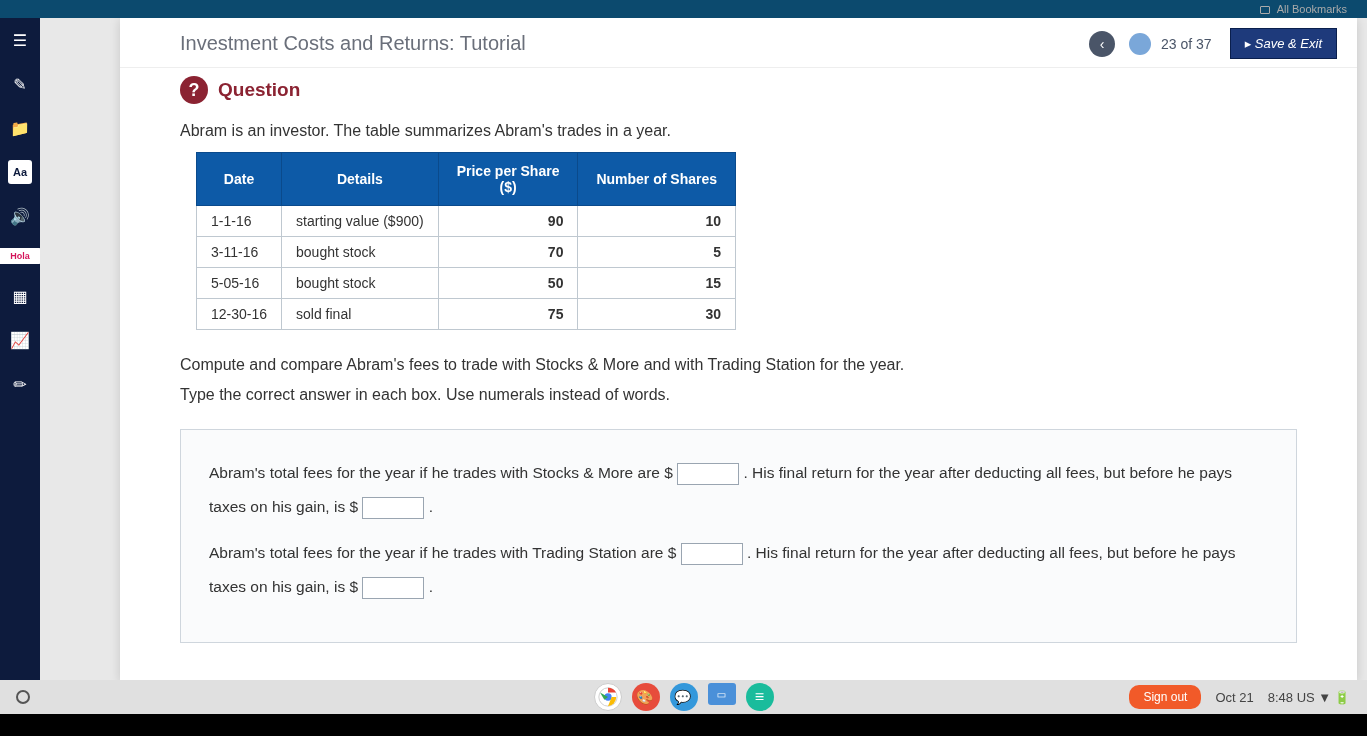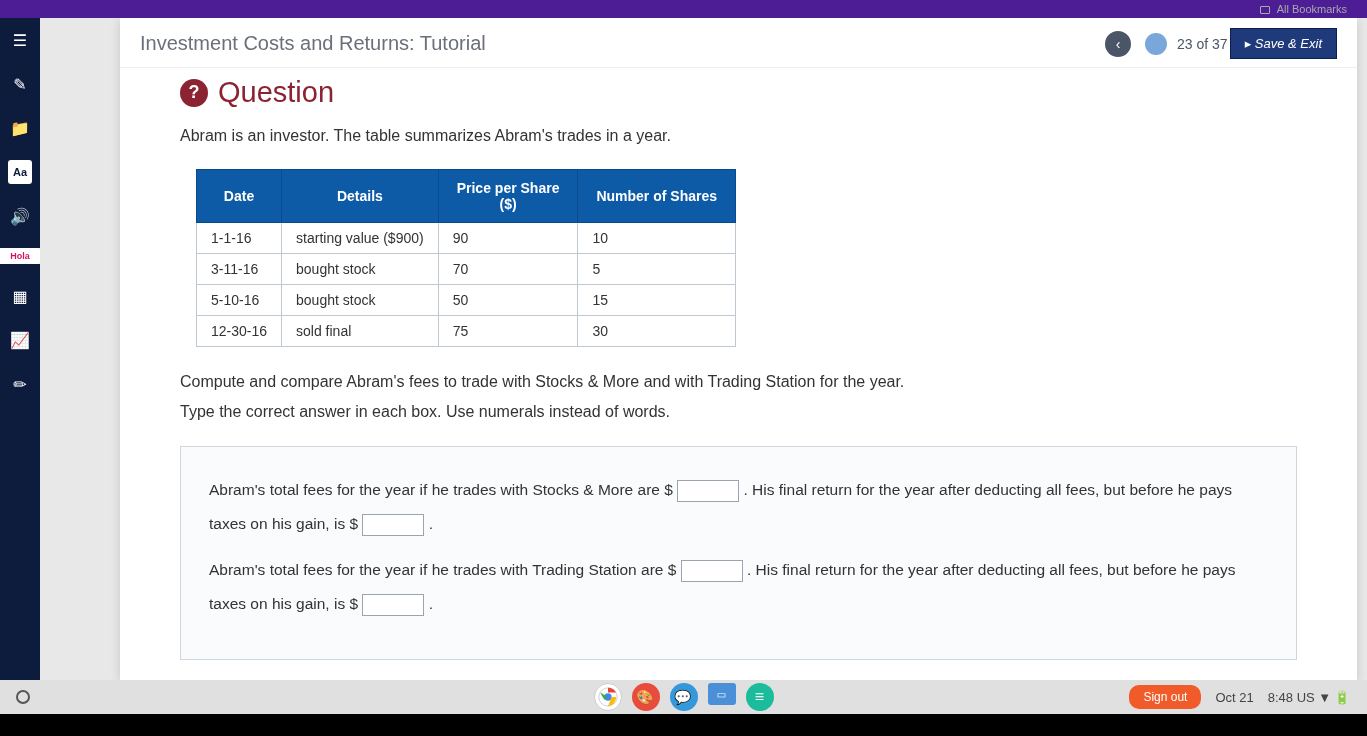--- a/index.html
+++ b/index.html
@@ -8,21 +8,21 @@
     background: #1a1a2e;
     width: 1367px;
     height: 736px;
     overflow: hidden;
     position: relative;
   }
   .browser-top {
     position: absolute;
     top: 0; left: 0; right: 0;
     height: 18px;
-    background: #4c1d95;
+    background: #0c4a6e;
     color: #aaa;
     font-size: 11px;
     text-align: right;
     padding-right: 20px;
     line-height: 18px;
   }
   .browser-top .bk-icon {
     display: inline-block;
     width: 10px; height: 8px;
     border: 1px solid #aaa;
@@ -77,41 +77,42 @@
     display: flex;
     align-items: center;
     padding: 10px 20px 8px 20px;
     border-bottom: 1px solid #eee;
   }
   .page-title {
     color: #6a6f7a;
     font-size: 20px;
     font-weight: 400;
     flex: 1;
+    margin-left: 40px;
   }
   .nav-back {
     width: 26px; height: 26px;
     border-radius: 50%;
     background: #4a5568;
     color: #fff;
     display: flex; align-items: center; justify-content: center;
     font-size: 14px;
     cursor: pointer;
     margin-right: 14px;
   }
   .nav-dot {
     width: 22px; height: 22px;
     border-radius: 50%;
     background: #7aa7d9;
     margin-right: 10px;
   }
   .page-counter {
     color: #4a5568;
     font-size: 14px;
-    margin-right: 2px;
+    margin-right: 18px;
   }
   .save-exit {
     background: #1e3a7b;
     color: #fff;
     border: 1px solid #0a1f4d;
     padding: 7px 14px;
     font-size: 13px;
     cursor: pointer;
     font-style: italic;
   }
@@ -132,27 +133,27 @@
     width: 28px; height: 28px;
     border-radius: 50%;
     background: #8b2332;
     color: #fff;
     font-weight: bold;
     font-size: 18px;
     display: flex; align-items: center; justify-content: center;
   }
   .q-title {
     color: #8b2332;
-    font-size: 29px;
-    font-weight: 400;
+    font-size: 19px;
+    font-weight: 700;
   }
   .q-intro {
     color: #333;
     font-size: 16px;
-    margin-bottom: 24px;
+    margin-bottom: 12px;
   }
   table.trades {
     border-collapse: collapse;
     margin-bottom: 20px;
     margin-left: 16px;
   }
   table.trades th {
     background: #0d5aa7;
     color: #fff;
     font-weight: bold;
@@ -160,21 +161,21 @@
     padding: 10px 18px;
     border: 1px solid #0a4a8c;
     text-align: center;
   }
   table.trades td {
     border: 1px solid #bfc8d0;
     padding: 7px 14px;
     font-size: 14px;
     color: #333;
   }
-  table.trades td.num { text-align: left; }
+  table.trades td.num { text-align: right; font-weight: bold; }
   .q-instr {
     color: #333;
     font-size: 16px;
     line-height: 1.9;
     margin-bottom: 18px;
   }
   .answer-box {
     border: 1px solid #cfd6dd;
     background: #fafbfc;
     padding: 26px 28px;
@@ -317,21 +318,21 @@
             <td class="num">90</td>
             <td class="num">10</td>
           </tr>
           <tr>
             <td>3-11-16</td>
             <td>bought stock</td>
             <td class="num">70</td>
             <td class="num">5</td>
           </tr>
           <tr>
-            <td>5-10-16</td>
+            <td>5-05-16</td>
             <td>bought stock</td>
             <td class="num">50</td>
             <td class="num">15</td>
           </tr>
           <tr>
             <td>12-30-16</td>
             <td>sold final</td>
             <td class="num">75</td>
             <td class="num">30</td>
           </tr>

